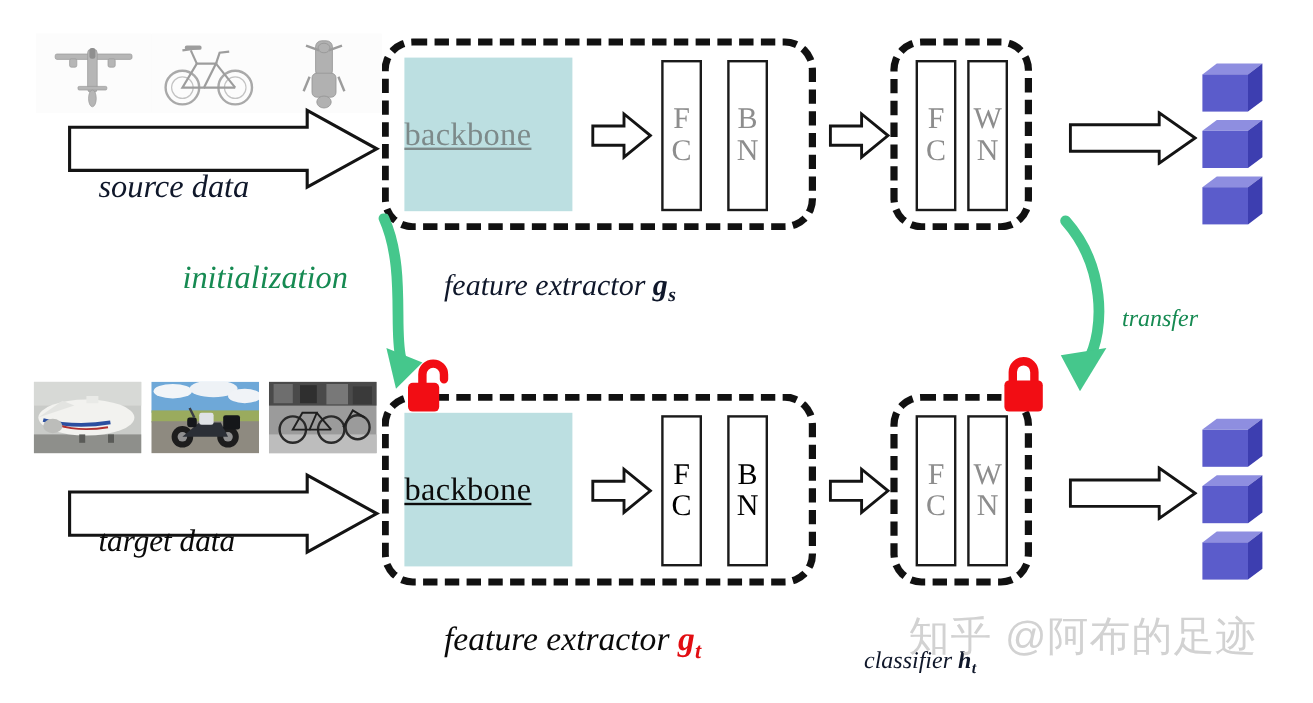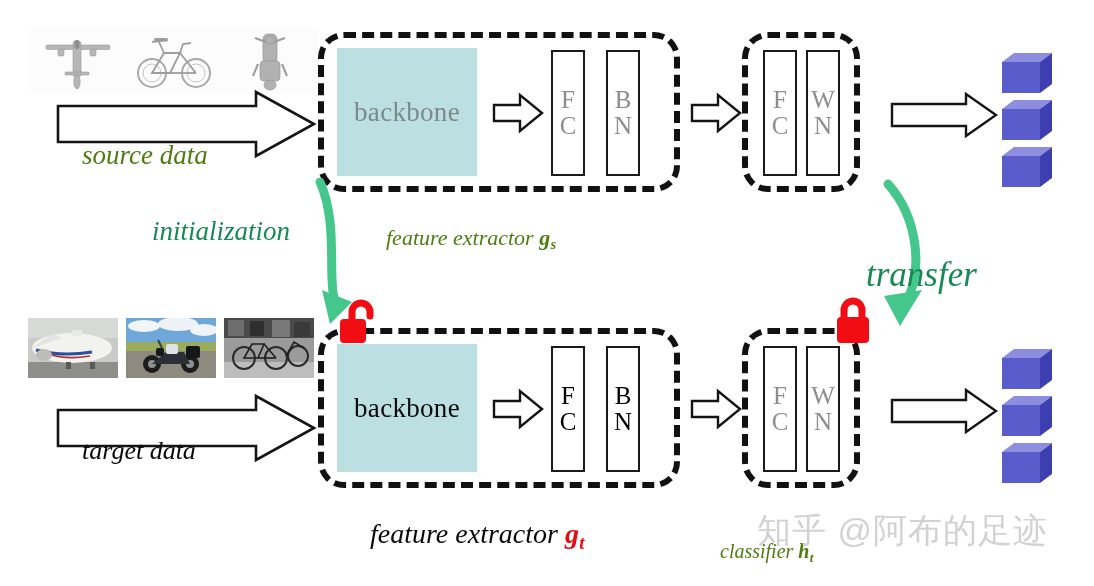--- a/index.html
+++ b/index.html
@@ -37,24 +37,24 @@
     box-sizing: border-box;
     background: transparent;
   }
 
   
   .backbone {
     position: absolute;
     background: #bcdfe1;
     display: flex;
     align-items: center;
-    justify-content: center;
     font-family: "Liberation Serif", serif;
     font-size: 27px;
     letter-spacing: .3px;
+    text-decoration: underline;
   }
   .backbone.src { color: #7d8a8a; }
   .backbone.tgt { color: #0b0b0b; }
 
   
   .layerbar {
     position: absolute;
     border: 2.2px solid #1a1a1a;
     background: #ffffff;
     box-sizing: border-box;
@@ -70,21 +70,21 @@
   .layerbar.gray { color: #8d8d8d; }
   .layerbar.black { color: #000000; }
 
   
   .caption {
     position: absolute;
     font-family: "Liberation Serif", serif;
     font-style: italic;
     white-space: nowrap;
   }
-  .cap-gray  { color: #4d7c0f; }
+  .cap-gray  { color: #0f172a; }
   .cap-black { color: #0a0a0a; }
   .cap-green { color: #168a52; }
   .cap-sym {
     font-weight: bold;
     font-style: italic;
   }
   .cap-sym.red { color: #e20d12; }
   .sub {
     font-size: .66em;
     vertical-align: baseline;
@@ -193,21 +193,21 @@
 
   <div class="layerbar gray" style="left:551px; top:50px; width:34px; height:126px;">
     <span>F</span>
     <span>C</span>
   </div>
   <div class="layerbar gray" style="left:606px; top:50px; width:34px; height:126px;">
     <span>B</span>
     <span>N</span>
   </div>
 
-  <div class="caption cap-gray" style="left:386px; top:225px; font-size:22px;">
+  <div class="caption cap-gray" style="left:370px; top:225px; font-size:25px;">
     <span>feature extractor</span>
     <span class="cap-sym">
       <span>g</span><span class="sub">s</span>
     </span>
   </div>
 
   <div class="bigarrow" style="left:690px; top:92px;">
     <svg width="52" height="42" viewBox="0 0 52 42">
       <polygon points="2,13 28,13 28,3 50,21 28,39 28,29 2,29" fill="#ffffff" stroke="#141414" stroke-width="2.4" stroke-linejoin="miter"></polygon>
     </svg>
@@ -260,21 +260,21 @@
 
   <div class="caption cap-green" style="left:152px; top:216px; font-size:27px;">initialization</div>
 
   <div class="abs" style="left:876px; top:178px;">
     <svg width="110" height="160" viewBox="0 0 110 160">
       <path d="M12 6 C 44 42, 46 96, 30 124" stroke="#45c78c" stroke-width="9" fill="none" stroke-linecap="round"></path>
       <polygon points="46,112 24,148 8,118" fill="#45c78c"></polygon>
     </svg>
   </div>
 
-  <div class="caption cap-green" style="left:866px; top:255px; font-size:35px;">transfer</div>
+  <div class="caption cap-green" style="left:935px; top:255px; font-size:20px;">transfer</div>
 
   <div class="thumbstrip" style="left:28px; top:318px;">
 
     <div class="thumb" style="width:90px;height:60px;">
       <svg width="90" height="60" viewBox="0 0 90 60">
         <rect width="90" height="60" fill="#c9cbc8"></rect>
         <rect y="44" width="90" height="16" fill="#8e8f8b"></rect>
         <rect y="0" width="90" height="20" fill="#d7d9d6"></rect>
         <ellipse cx="44" cy="30" rx="40" ry="15" fill="#f2f2ef"></ellipse>
         <path d="M4 30 L24 16 L34 20 Z" fill="#e3e4e1"></path>

